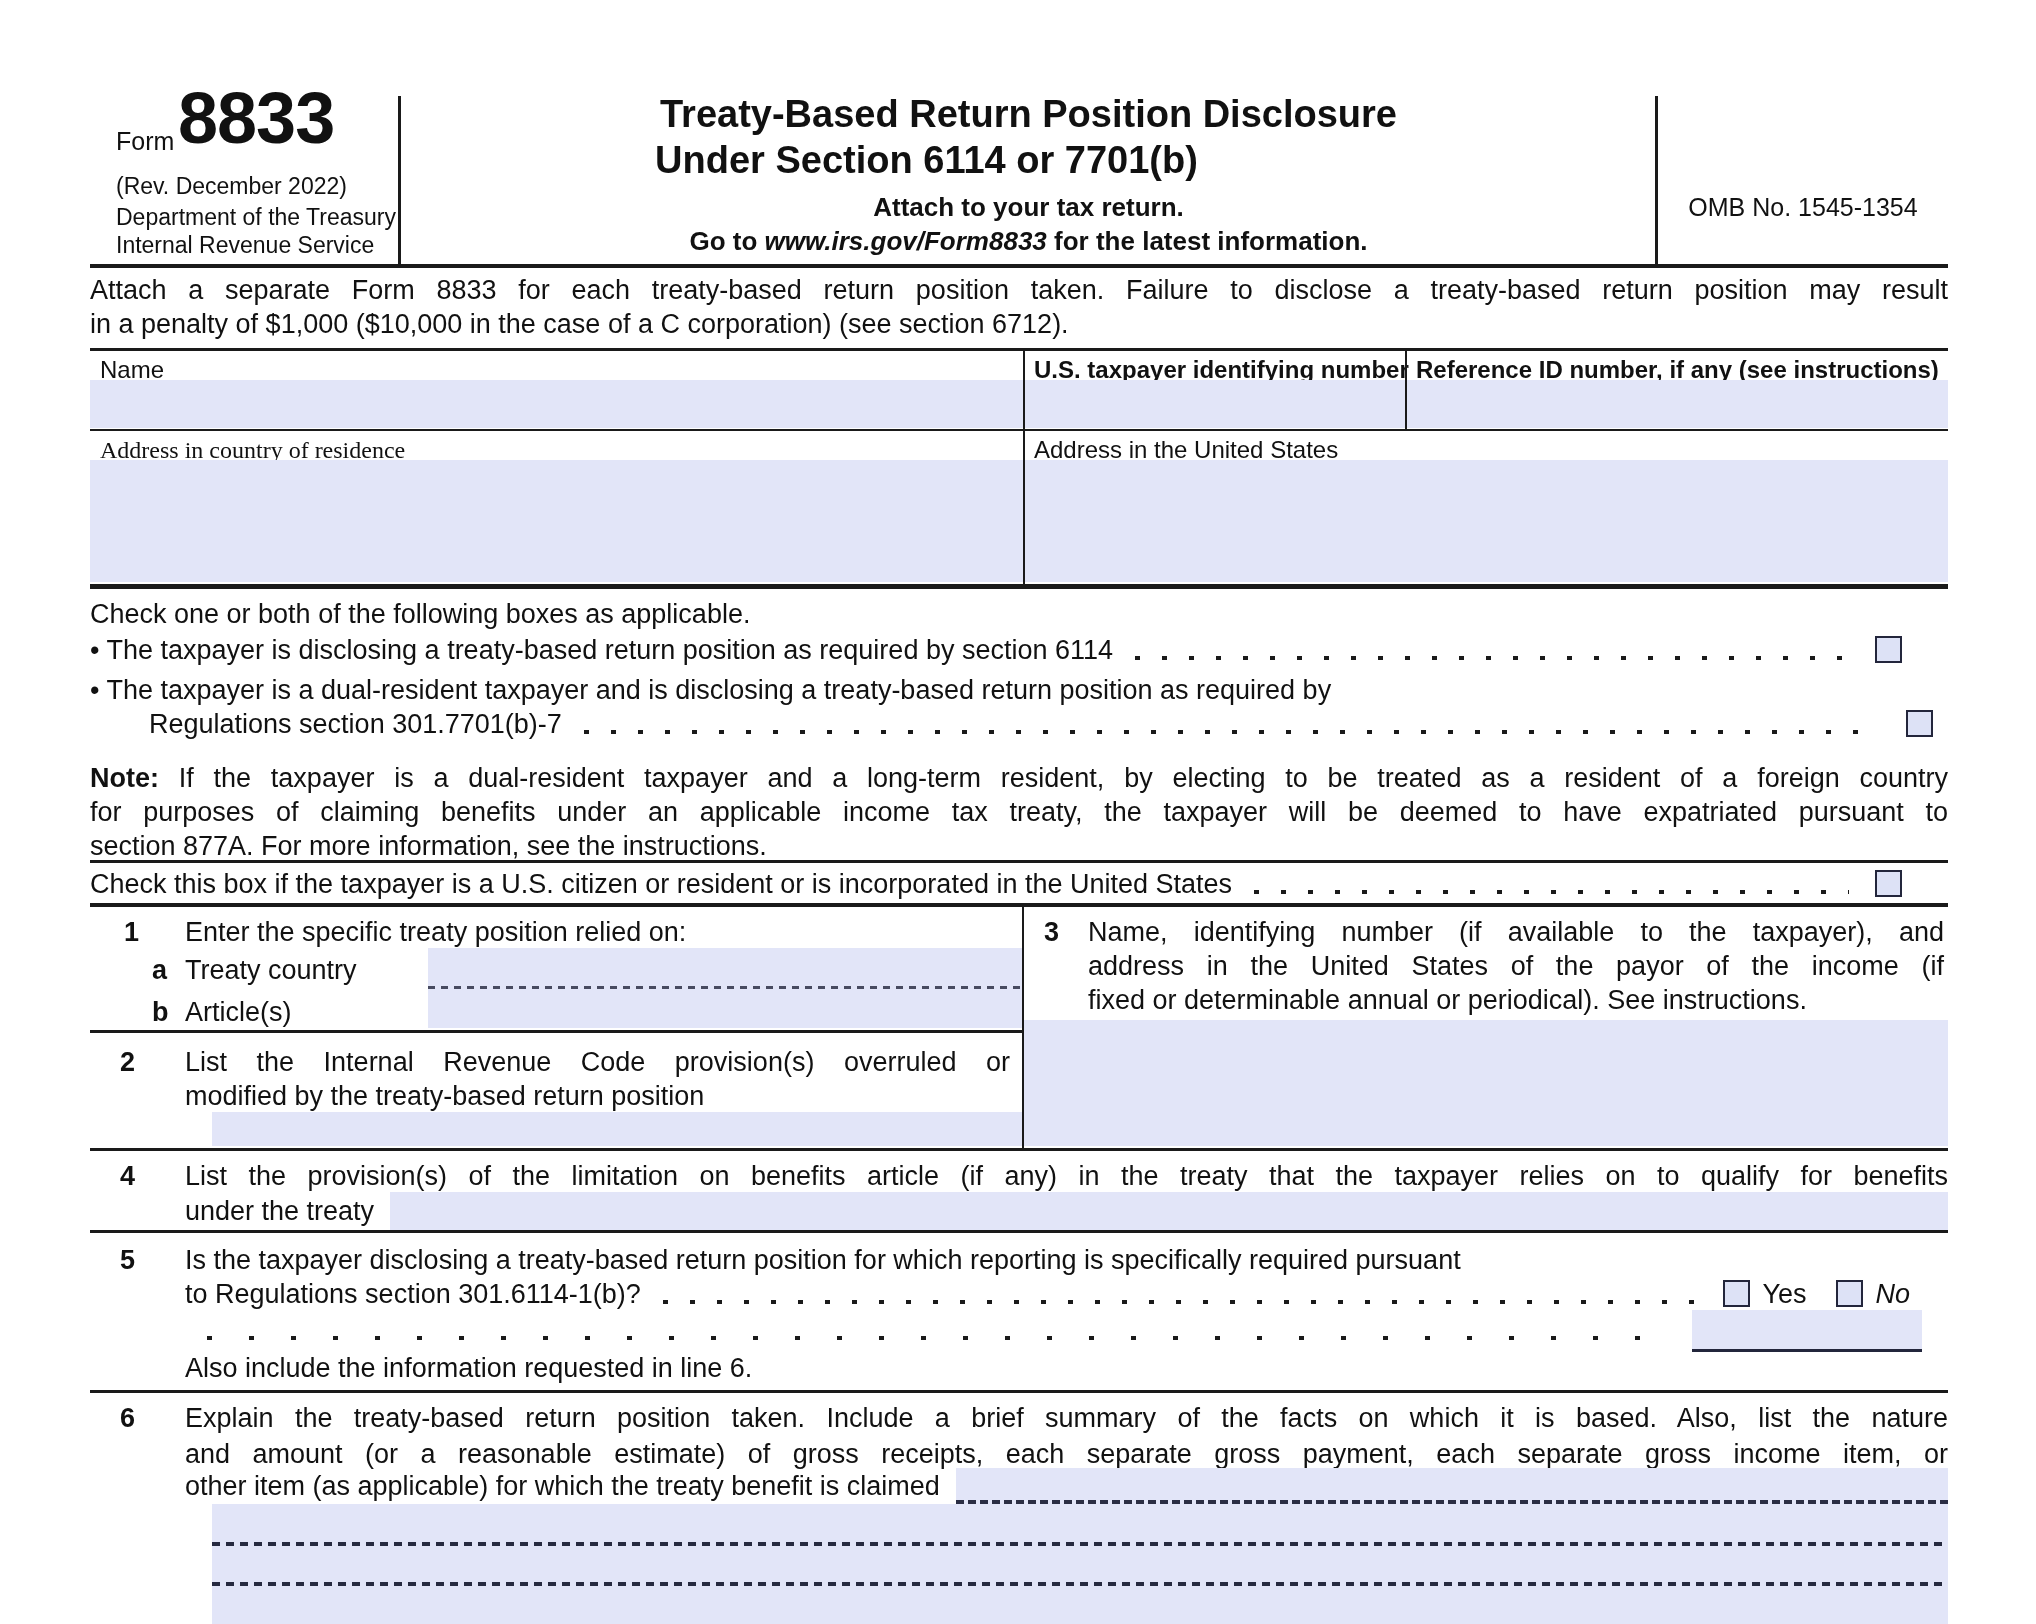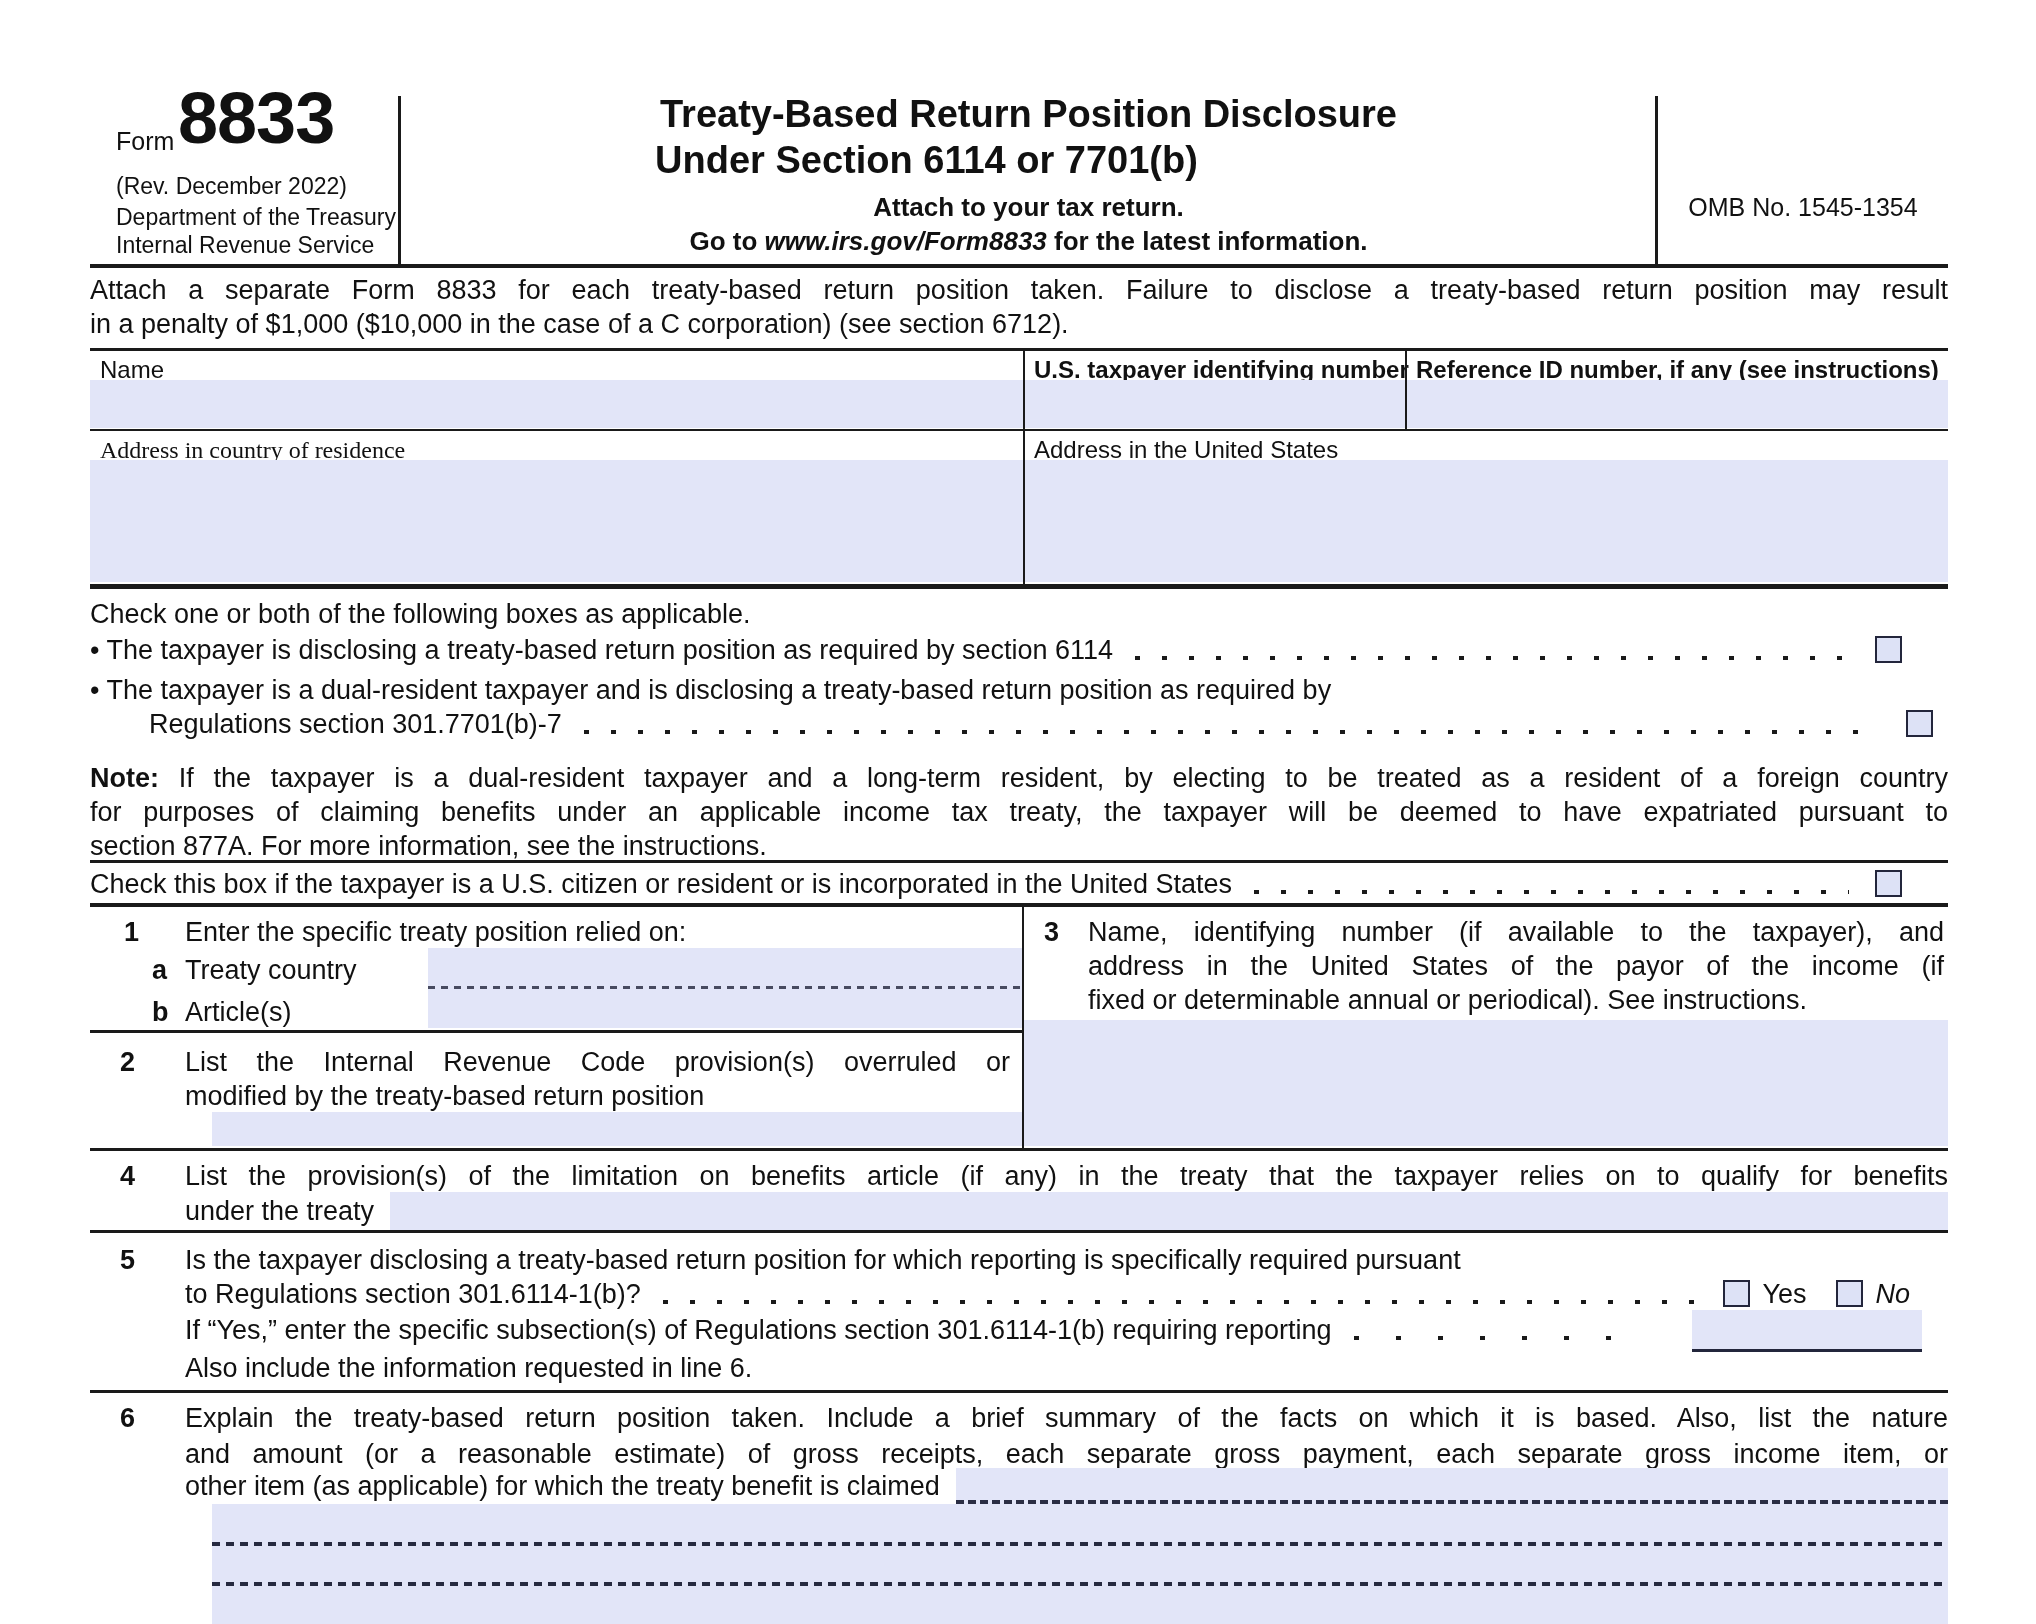--- a/index.html
+++ b/index.html
@@ -161,21 +161,20 @@
     <span class="nw f27">to Regulations section 301.6114-1(b)?</span>
     <span class="leadf"></span>
     <span class="cb mt2"></span>
     <span class="nw f27" style="margin-left:12px;">Yes</span>
     <span class="cb mt2" style="margin-left:30px;"></span>
     <span class="nw f27" style="margin-left:12px;font-style:italic;">No</span>
   </div>
 
   <div class="blue underlined f27" style="left:1692px;top:1310px;width:230px;height:42px;"></div>
   <div class="row" style="left:185px;top:1314px;width:1489px;height:32px;">
-    <span class="nw f27">If “Yes,” enter the specific subsection(s) of Regulations section 301.6114-1(b) requiring reporting</span>
     <span class="leadf leadwide"></span>
   </div>
 
   <div class="t f27" style="left:185px;top:1352px;">Also include the information requested in line 6.</div>
 
   <div class="hl" style="left:90px;top:1390px;width:1858px;height:3px;"></div>
 
   <div class="t b f27" style="left:120px;top:1402px;">6</div>
   <div class="tb f27 jf" style="left:185px;top:1402px;width:1763px;">Explain the treaty-based return position taken. Include a brief summary of the facts on which it is based. Also, list the nature</div>
   <div class="tb f27 jf" style="left:185px;top:1438px;width:1763px;">and amount (or a reasonable estimate) of gross receipts, each separate gross payment, each separate gross income item, or</div>

